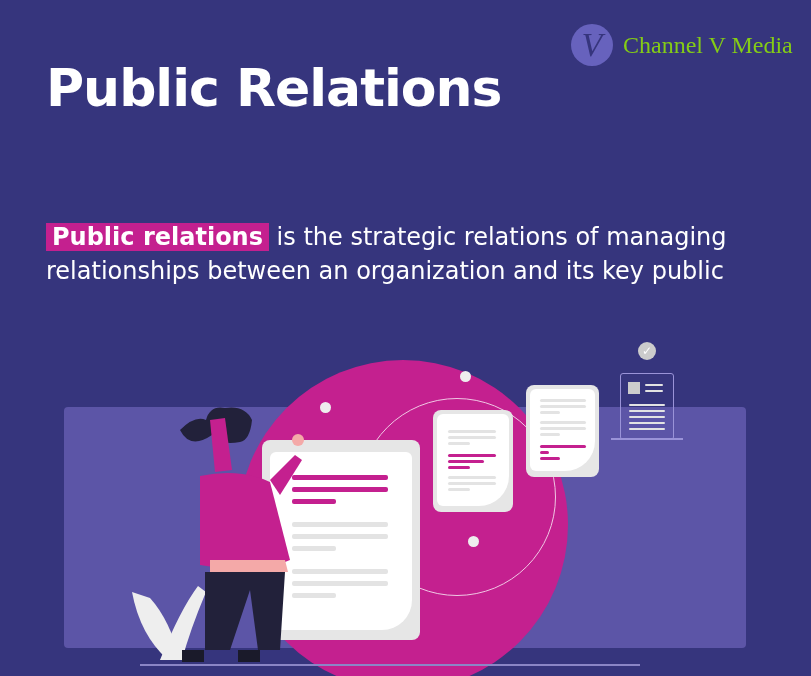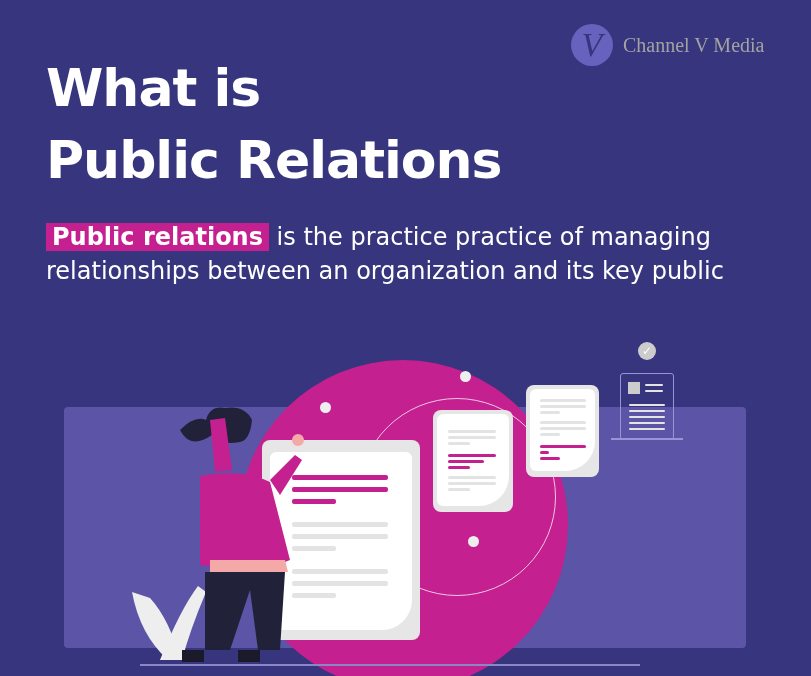--- a/index.html
+++ b/index.html
@@ -1,20 +1,20 @@
 <!DOCTYPE html>
 <html><head>
 <meta charset="utf-8">
 <style>
   html,body{margin:0;padding:0;}
   body{width:811px;height:676px;overflow:hidden;background:#36357d;position:relative;font-family:"DejaVu Sans","Liberation Sans",sans-serif;}
   .logo{position:absolute;left:571px;top:24px;display:flex;align-items:center;}
   .logo-circle{width:42px;height:42px;border-radius:50%;background:#6762bd;position:relative;}
   .logo-circle span{position:absolute;left:0;top:2px;width:42px;text-align:center;font-family:"Liberation Serif",serif;font-size:34px;color:#36357d;font-style:italic;}
-  .logo-text{margin-left:10px;font-family:"Liberation Serif",serif;font-size:20px;color:#a3a3a3;}
+  .logo-text{margin-left:10px;font-family:"Liberation Serif",serif;font-size:24px;color:#84cc16;}
   .title{position:absolute;left:46px;top:52px;color:#fff;font-family:"DejaVu Sans",sans-serif;font-weight:bold;font-size:52px;line-height:72px;letter-spacing:-1px;}
   .desc{position:absolute;left:46px;top:220px;color:#fff;font-size:24px;line-height:34px;width:760px;}
   .hl{background:#c4208f;font-weight:bold;padding:0 6px;}
   .panel{position:absolute;left:64px;top:407px;width:682px;height:241px;background:#5c55a7;border-radius:4px;}
   .circle{position:absolute;left:238px;top:360px;width:330px;height:330px;border-radius:50%;background:#c4208f;}
   .ring{position:absolute;left:358px;top:398px;width:196px;height:196px;border-radius:50%;border:1.5px solid #f0c8e4;}
   .dot{position:absolute;width:11px;height:11px;border-radius:50%;background:#eee;}
   .doc{position:absolute;background:#e6e6e6;border-radius:8px;}
   .doc .inner{position:absolute;background:#fff;border-radius:6px 6px 30px 6px;}
   .ln{position:absolute;height:4px;border-radius:2px;}
@@ -29,26 +29,25 @@
 <body>
 
 <div class="logo">
   <div class="logo-circle">
       <span>V</span>
     </div>
   <div class="logo-text">Channel V Media</div>
 </div>
 
 <div class="title">
-  <div>What is</div>
   <div>Public Relations</div>
 </div>
 
 <div class="desc">
-  <div><span class="hl">Public relations</span><span> is the practice practice of managing</span></div>
+  <div><span class="hl">Public relations</span><span> is the strategic relations of managing</span></div>
   <div>relationships between an organization and its key public</div>
 </div>
 
 <div class="panel"></div>
 <div class="circle"></div>
 <div class="ring"></div>
 <div class="dot" style="left:460px;top:371px"></div>
 <div class="dot" style="left:320px;top:402px"></div>
 <div class="dot" style="left:468px;top:536px"></div>
 

